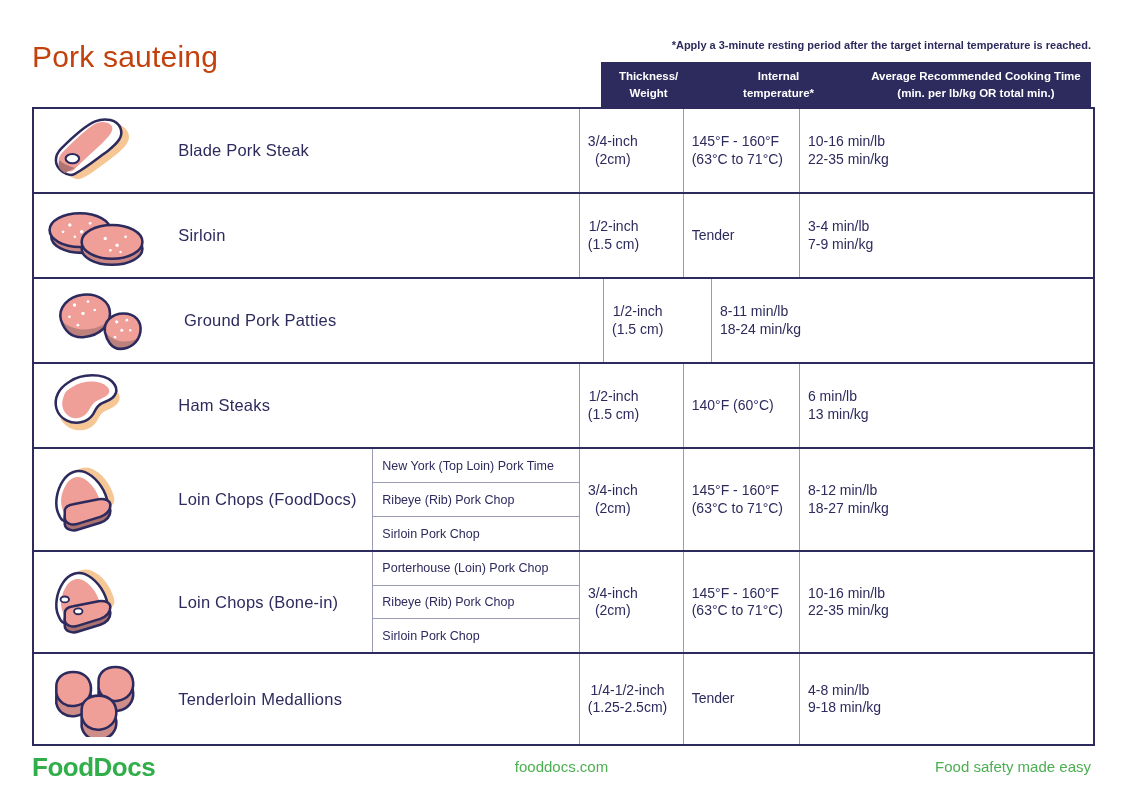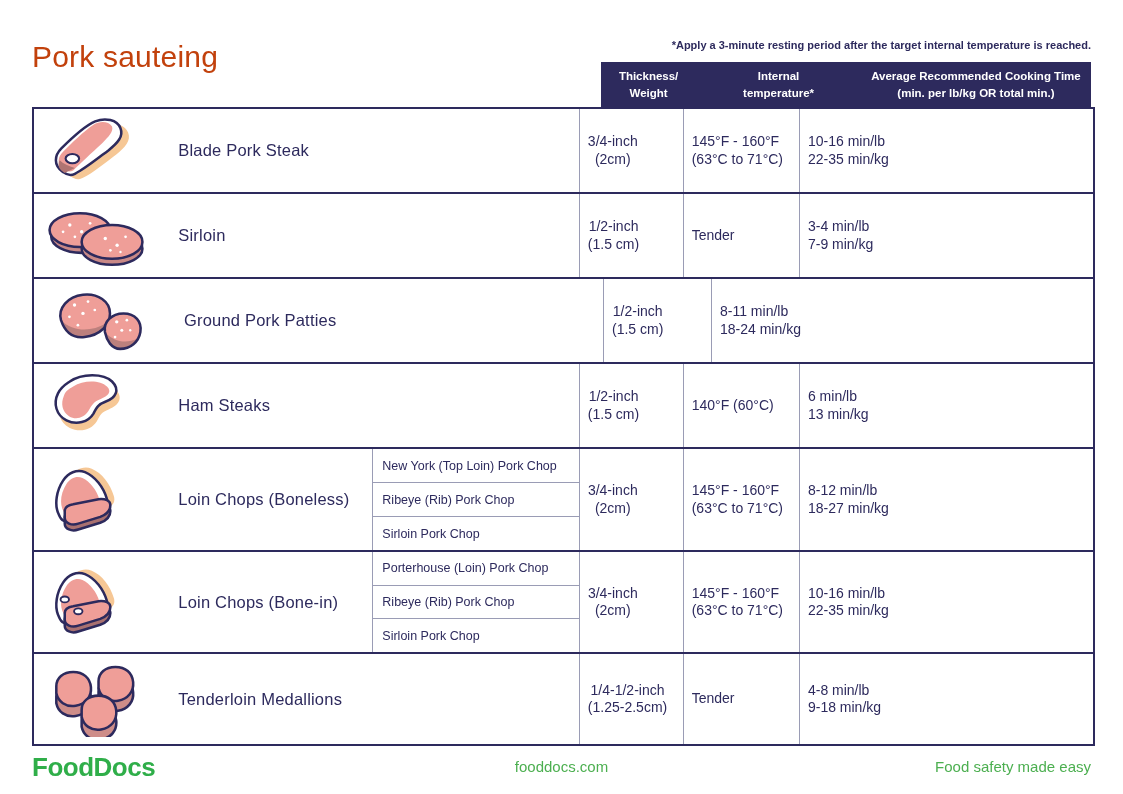--- a/index.html
+++ b/index.html
@@ -185,23 +185,23 @@
         <svg width="112" height="76" viewBox="0 0 130 90">
           <g stroke-linejoin="round">
             <path d="M20,60 C16,50 18,34 26,22 C32,13 42,8 52,12 C64,17 74,30 78,44 C80,50 78,55 72,57 L34,70 C26,72 23,68 20,60 Z" transform="translate(8,-4)" fill="#F6C795"></path>
             <path d="M20,60 C16,50 18,34 26,22 C32,13 42,8 52,12 C64,17 74,30 78,44 C80,50 78,55 72,57 L34,70 C26,72 23,68 20,60 Z" fill="#ffffff" stroke="#2d2a5d" stroke-width="3"></path>
             <path d="M25,55 C22,47 24,35 30,26 C35,19 42,16 49,19 C58,23 66,34 69,44 C70,48 68,50 64,51 L35,61 C29,63 27,60 25,55 Z" fill="#EF9E98"></path>
             <path d="M28,58 C28,54 32,51 38,50 L68,44 C76,43 82,46 82,51 C82,58 78,62 70,65 L44,73 C36,76 28,72 28,66 Z" transform="translate(0,7)" fill="#A97170" stroke="#2d2a5d" stroke-width="3"></path>
             <path d="M28,58 C28,54 32,51 38,50 L68,44 C76,43 82,46 82,51 C82,58 78,62 70,65 L44,73 C36,76 28,72 28,66 Z" fill="#EF9E98" stroke="#2d2a5d" stroke-width="3"></path>
           </g>
         </svg>
       </div>
-      <div class="cell c-name narrow">Loin Chops (Boneless)</div>
+      <div class="cell c-name narrow">Loin Chops (FoodDocs)</div>
       <div class="cell c-sub">
-        <div class="sub">New York (Top Loin) Pork Chop</div>
+        <div class="sub">New York (Top Loin) Pork Time</div>
         <div class="sub">Ribeye (Rib) Pork Chop</div>
         <div class="sub">Sirloin Pork Chop</div>
       </div>
       <div class="cell c-thick pre">3/4-inch
 (2cm)</div>
       <div class="cell c-temp pre">145°F - 160°F
 (63°C to 71°C)</div>
       <div class="cell c-time pre">8-12 min/lb
 18-27 min/kg</div>
     </div>

